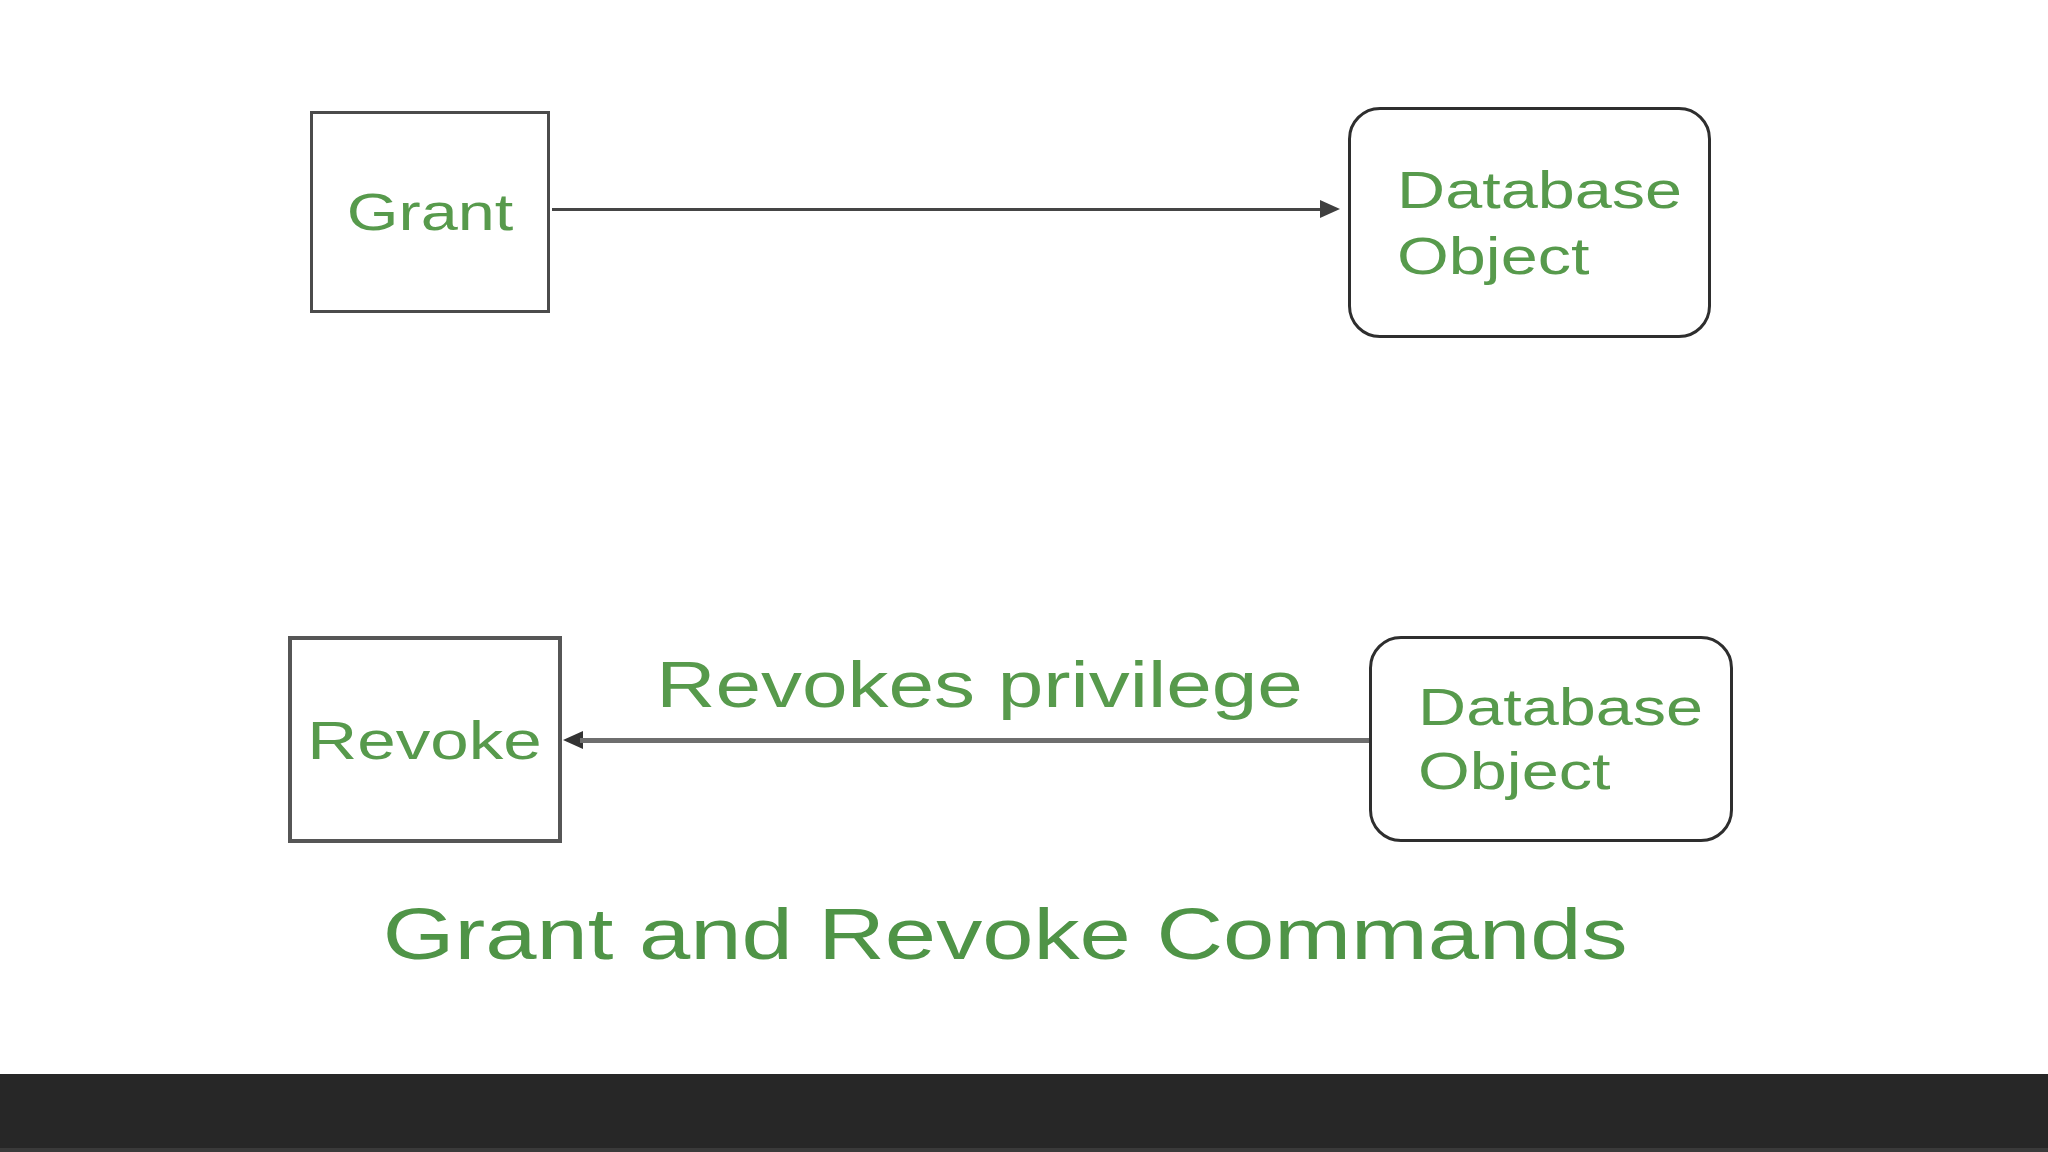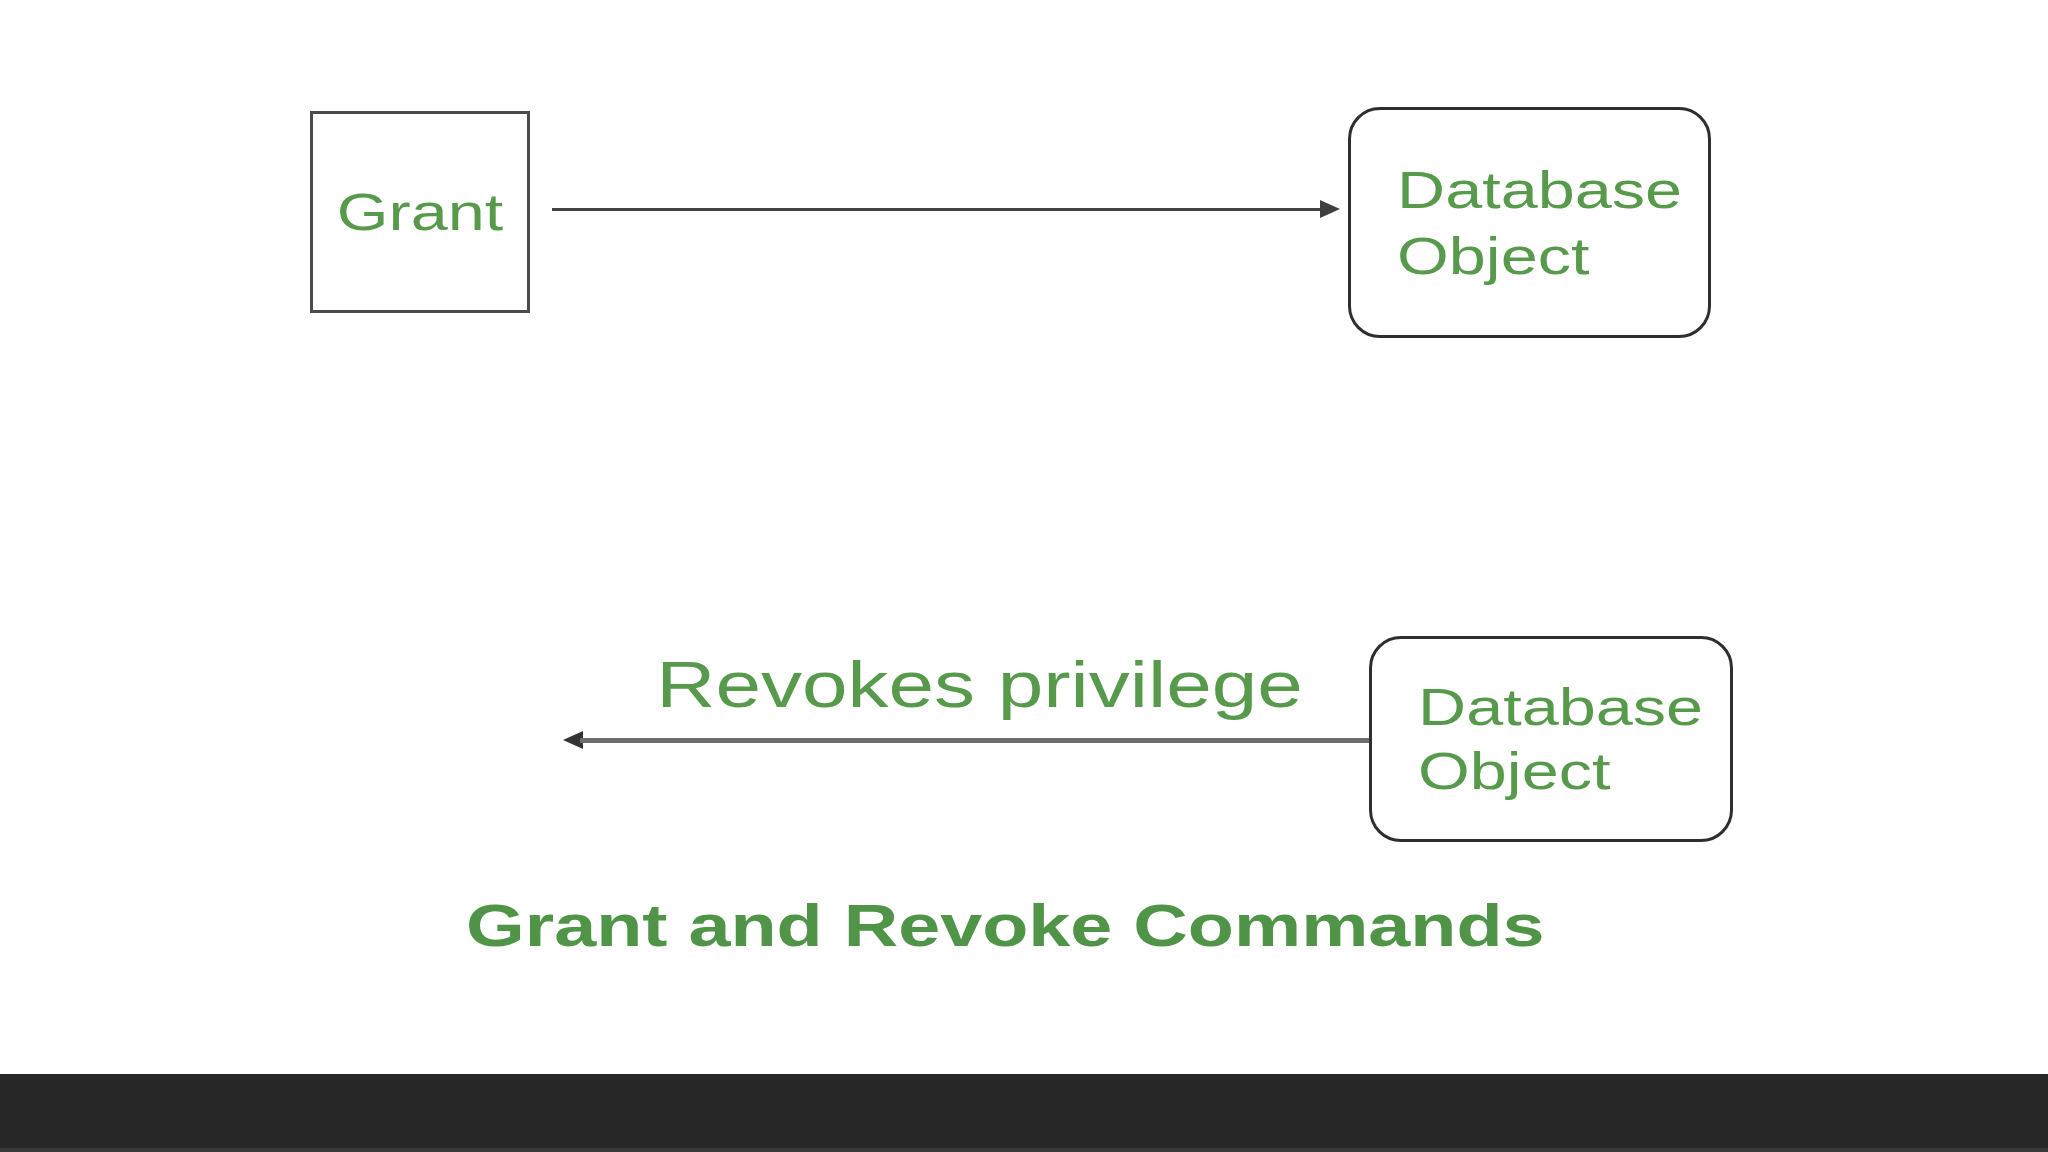--- a/index.html
+++ b/index.html
@@ -76,49 +76,52 @@
     background: #272727;
     border-bottom: 4px solid #3a3a3a;
     box-sizing: border-box;
   }
 </style>
 </head>
 <body>
 
 <div class="stage">
 
-  <div class="node sq-grant" style="left:310px; top:111px; width:220px; height:202px;align-items:center;">
+  <div class="node sq-grant" style="left:310px; top:111px; width:240px; height:202px;align-items:center;">
     <span class="node-text" style="font-size:52px;">Grant</span>
   </div>
 
   <div class="hline line-top" style="left:552px; top:208px; width:770px;"></div>
   <div class="ahead point-right" style="left:1320px; top:200px;"></div>
 
 
   <div class="node round" style="left:1348px; top:107px; width:363px; height:231px;">
     <div class="node-text two-line" style="font-size:52px;">
       <div>Database</div>
       <div>Object</div>
     </div>
   </div>
 
+  <div class="node sq-revoke" style="left:288px; top:636px; width:274px; height:207px;">
+    <span class="node-text" style="font-size:54px;">Revoke</span>
+  </div>
 
   <div class="ahead point-left" style="left:563px; top:731px;"></div>
   <div class="hline line-bottom" style="left:580px; top:738px; width:789px;"></div>
 
   <div class="flow-label" style="left:680px; top:650px; width:600px; font-size:64px; line-height:1.1;">
     <span>Revokes privilege</span>
   </div>
 
   <div class="node round" style="left:1369px; top:636px; width:364px; height:206px;">
     <div class="node-text two-line" style="font-size:52px; line-height:64px;">
       <div>Database</div>
       <div>Object</div>
     </div>
   </div>
 
-  <div class="caption" style="left:505px; top:891px; width:1000px; font-size:59px; line-height:1.2;font-weight:bold;">
+  <div class="caption" style="left:505px; top:891px; width:1000px; font-size:72px; line-height:1.2;">
     <span>Grant and Revoke Commands</span>
   </div>
 
   <div class="letterbox" style="top:1074px; height:78px;"></div>
 
 </div>
 
 </body></html>

